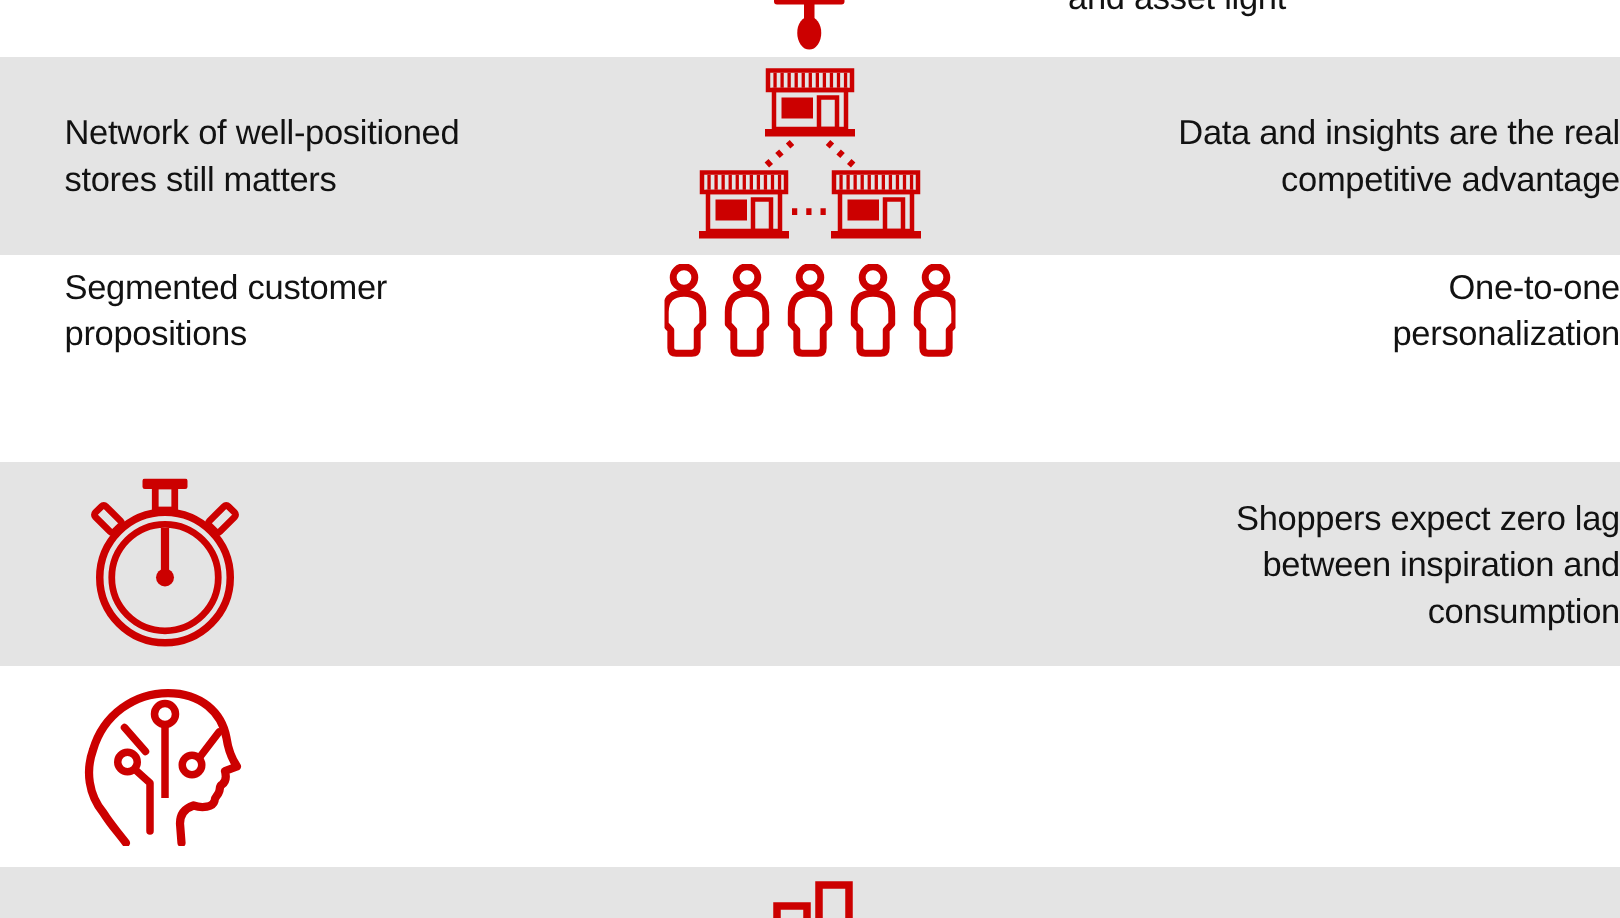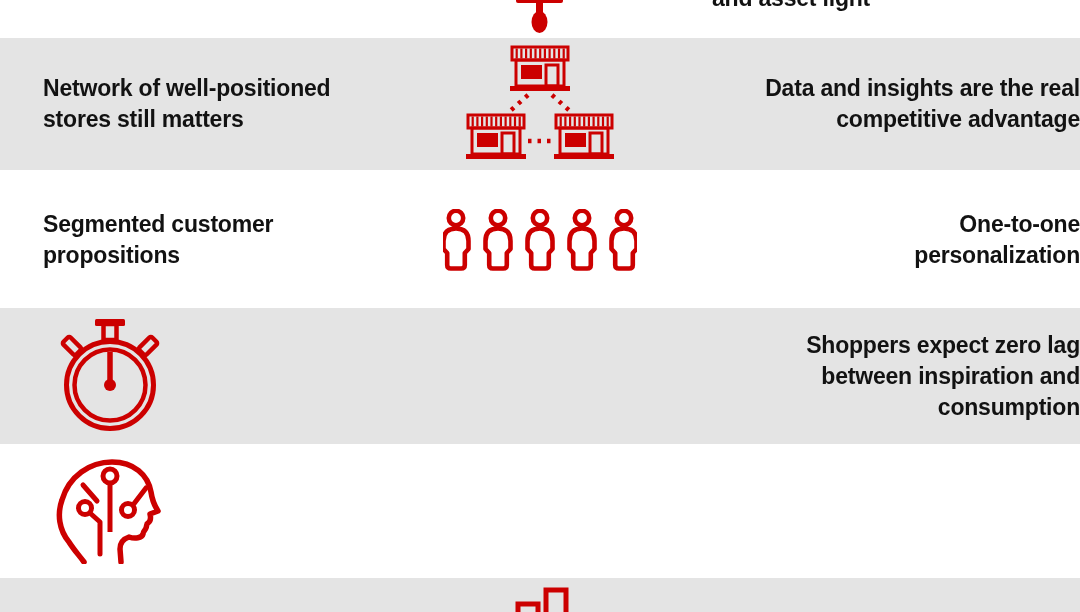--- a/index.html
+++ b/index.html
@@ -6,28 +6,28 @@
   .canvas{
     position:relative;width:1080px;height:612px;background:#ffffff;
     overflow:hidden;font-family:"Liberation Sans",sans-serif;
   }
   .stripe{position:absolute;left:0;width:1080px;background:#e4e4e4;}
   .stripe-1{top:38px;height:132px;}
   .stripe-2{top:308px;height:136px;}
   .stripe-3{top:578px;height:34px;}
   .row{position:absolute;left:0;width:1080px;display:flex;align-items:center;}
   .row-1{top:38px;height:132px;}
-  .row-2{top:188px;height:104px;}
+  .row-2{top:155px;height:104px;}
   .row-3{top:308px;height:136px;}
   .row-4{top:444px;height:134px;}
   .cell-left{width:430px;padding-left:43px;box-sizing:border-box;}
   .cell-icon{width:220px;display:flex;justify-content:center;align-items:center;}
   .cell-right{flex:1;padding-left:61px;box-sizing:border-box;text-align:right;}
   .txt{
-    font-weight:bold;font-size:23px;line-height:31px;color:#121212;
+    font-weight:normal;font-size:23px;line-height:31px;color:#121212;
     white-space:pre-line;letter-spacing:-0.2px;
   }
   .top-right-text{position:absolute;left:712px;top:-17px;}
   .top-scale{position:absolute;left:516px;top:-4px;}
   .bottom-bars{position:absolute;left:514px;top:586px;}
 </style>
 </head>
 <body>
 
 <div class="canvas">

